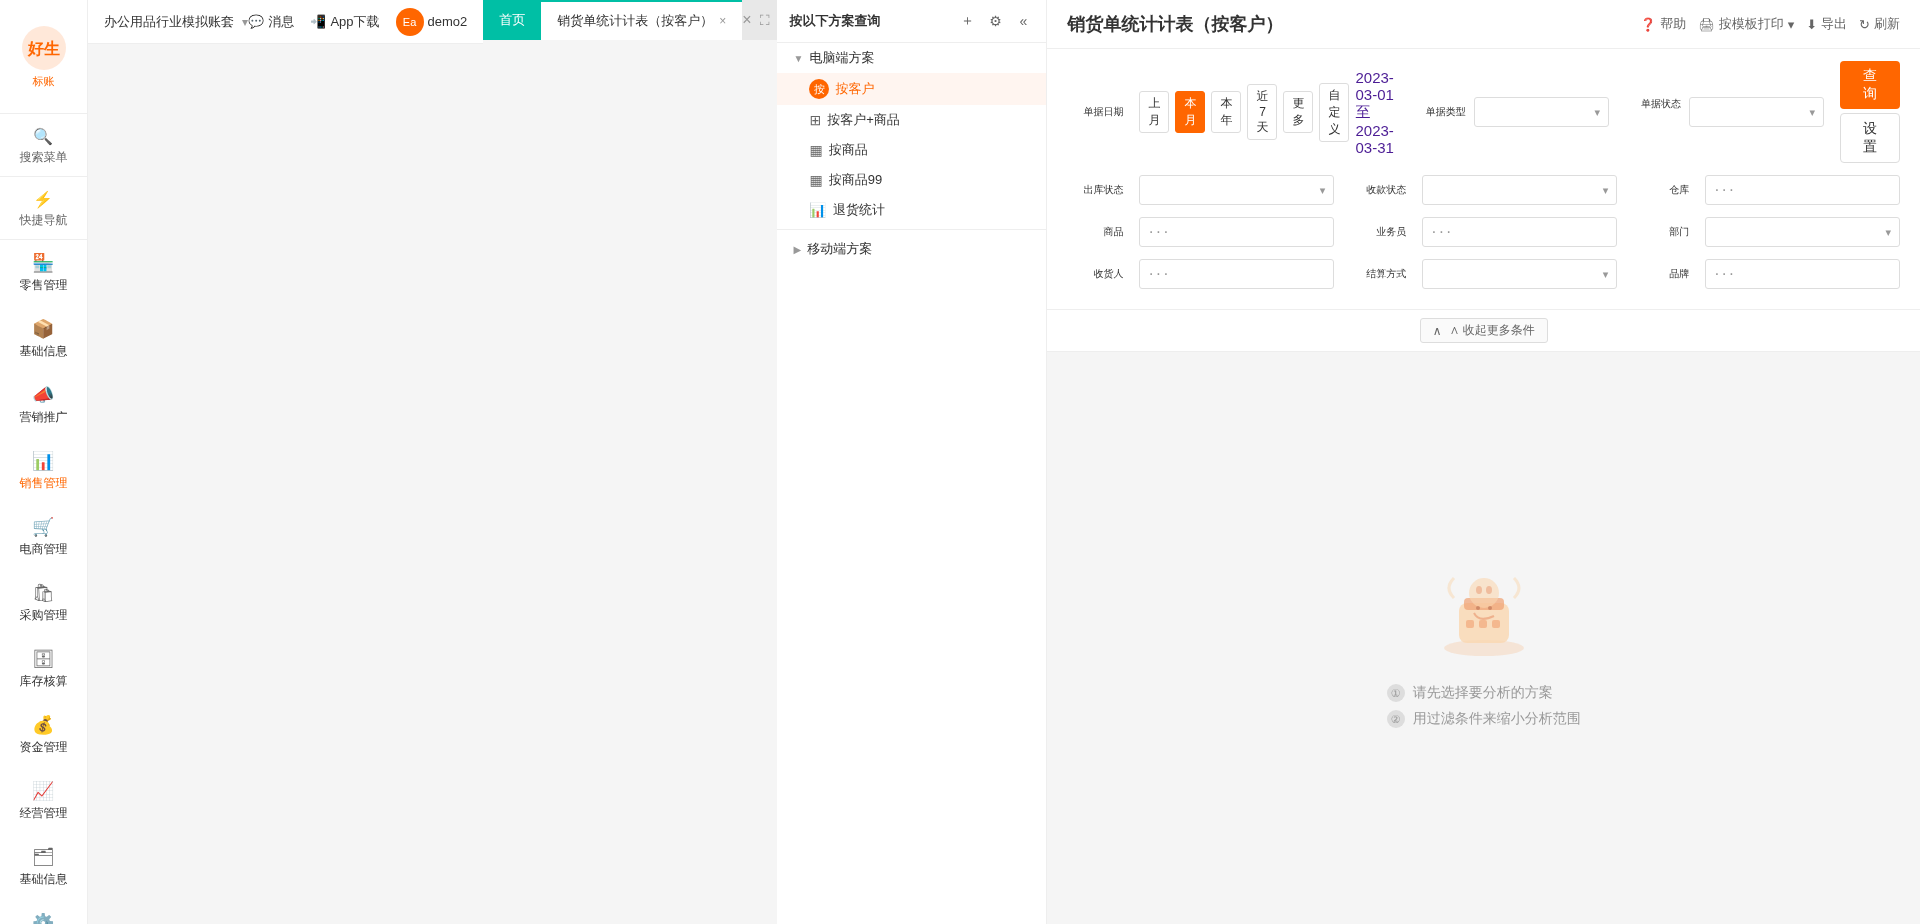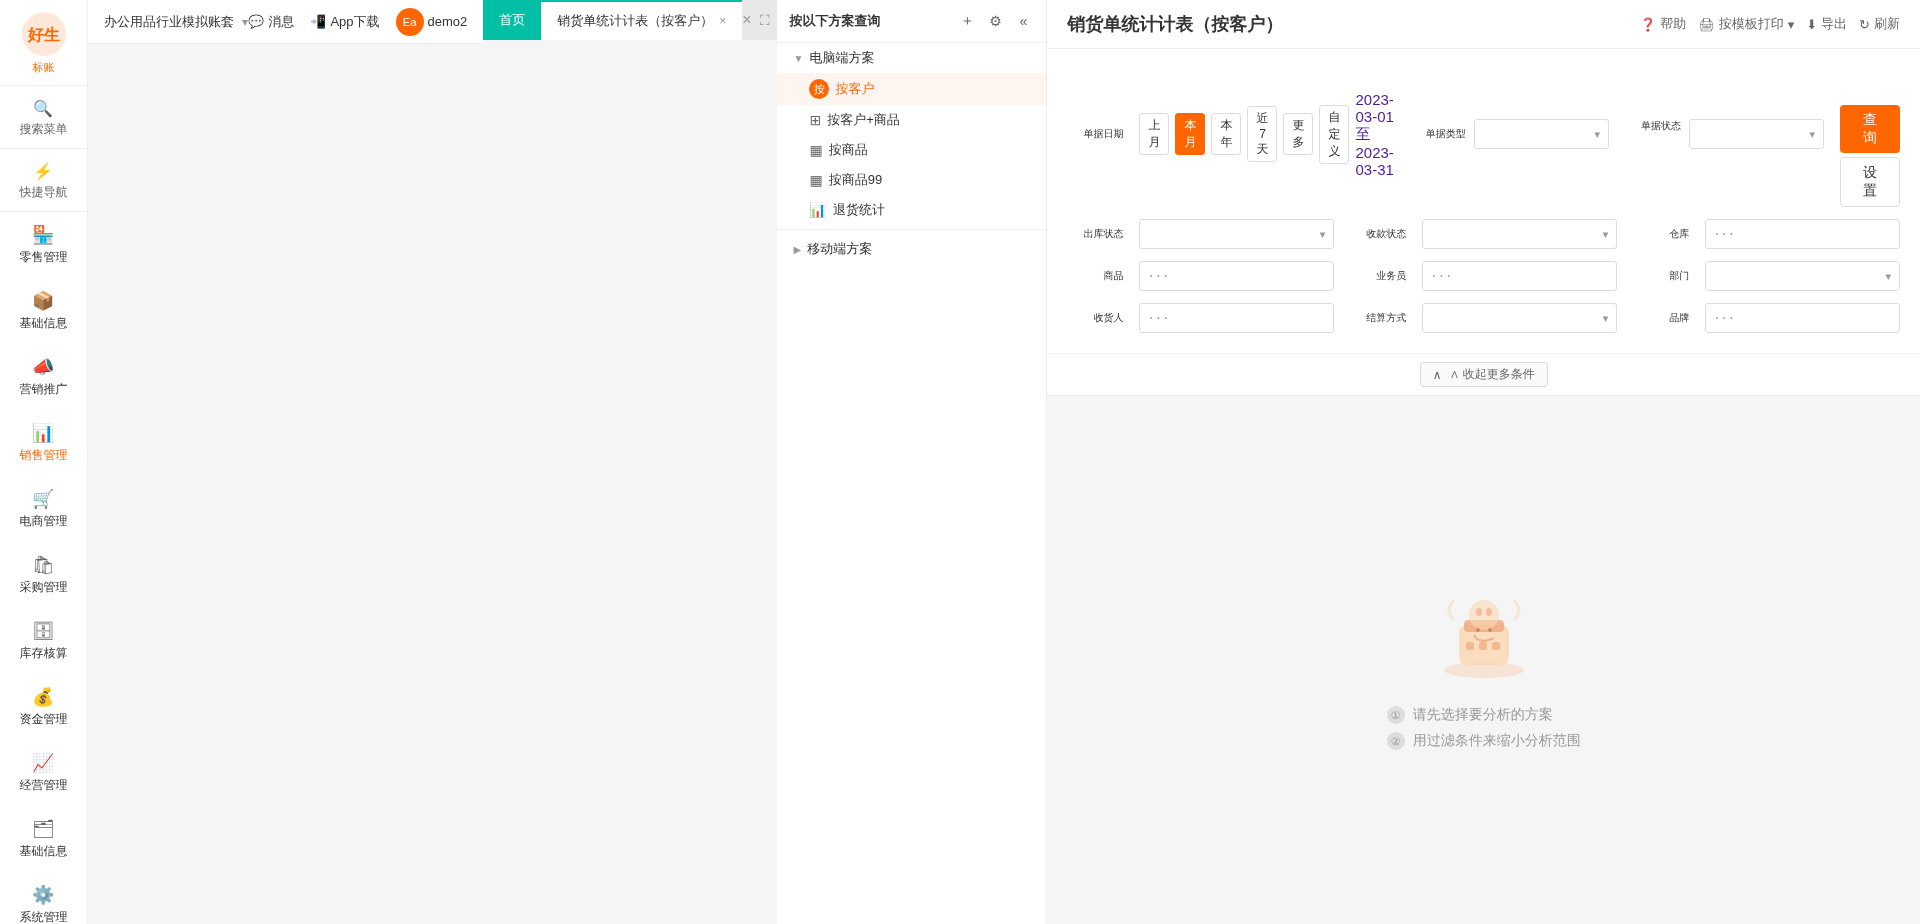--- a/index.html
+++ b/index.html
@@ -1,20 +1,20 @@
 <!DOCTYPE html>
 <html><head>
   <meta charset="utf-8">
   <style>
     * { box-sizing: border-box; margin: 0; padding: 0; }
     body { font-family: 'PingFang SC', 'Microsoft YaHei', sans-serif; font-size: 13px; background: #f5f5f5; display: flex; height: 924px; overflow: hidden; }
 
     
     .sidebar { width: 88px; background: #fff; display: flex; flex-direction: column; align-items: center; border-right: 1px solid #eee; flex-shrink: 0; }
-    .sidebar-logo { width: 100%; padding: 10px 0; display: flex; flex-direction: column; align-items: center; background: #fff; border-bottom: 1px solid #eee; }
+    .sidebar-logo { width: 100%; padding: 24px 0; display: flex; flex-direction: column; align-items: center; background: #fff; border-bottom: 1px solid #eee; }
     .logo-icon { width: 48px; height: 48px; }
     .logo-text { font-size: 11px; color: #f60; margin-top: 2px; }
     .sidebar-search { width: 100%; padding: 10px 0; display: flex; flex-direction: column; align-items: center; border-bottom: 1px solid #eee; cursor: pointer; }
     .sidebar-search span { font-size: 12px; color: #666; margin-top: 3px; }
     .sidebar-nav-item { width: 100%; padding: 12px 0; display: flex; flex-direction: column; align-items: center; cursor: pointer; color: #333; }
     .sidebar-nav-item span.nav-label { font-size: 12px; margin-top: 3px; }
     .sidebar-nav-item .nav-icon { font-size: 18px; color: #666; }
     .sidebar-nav-item.active .nav-icon, .sidebar-nav-item.active .nav-label { color: #f60; }
     .sidebar-quick { width: 100%; padding: 10px 0; display: flex; flex-direction: column; align-items: center; border-bottom: 1px solid #eee; cursor: pointer; }
     .sidebar-quick span { font-size: 12px; color: #666; margin-top: 3px; }
@@ -308,21 +308,21 @@
               <span class="filter-select-arrow">▾</span>
             </div>
           </div>
           <div style="flex:1;display:flex;align-items:flex-start;gap:8px;">
             <span class="filter-label" style="min-width:56px;">单据状态</span>
             <div class="filter-select" style="flex:1;">
               <span style="color:#ccc;"></span>
               <span class="filter-select-arrow">▾</span>
             </div>
           </div>
-          <div style="width:60px;display:flex;gap:4px;flex-direction:column;margin-top:44px;">
+          <div style="width:60px;display:flex;gap:4px;flex-direction:column;">
             <button class="btn-query">查询</button>
             <button class="btn-settings">设置</button>
           </div>
         </div>
 
         <div class="filter-row">
           <span class="filter-label">出库状态</span>
           <div class="filter-select" style="flex:1;">
             <span style="color:#ccc;"></span>
             <span class="filter-select-arrow">▾</span>

